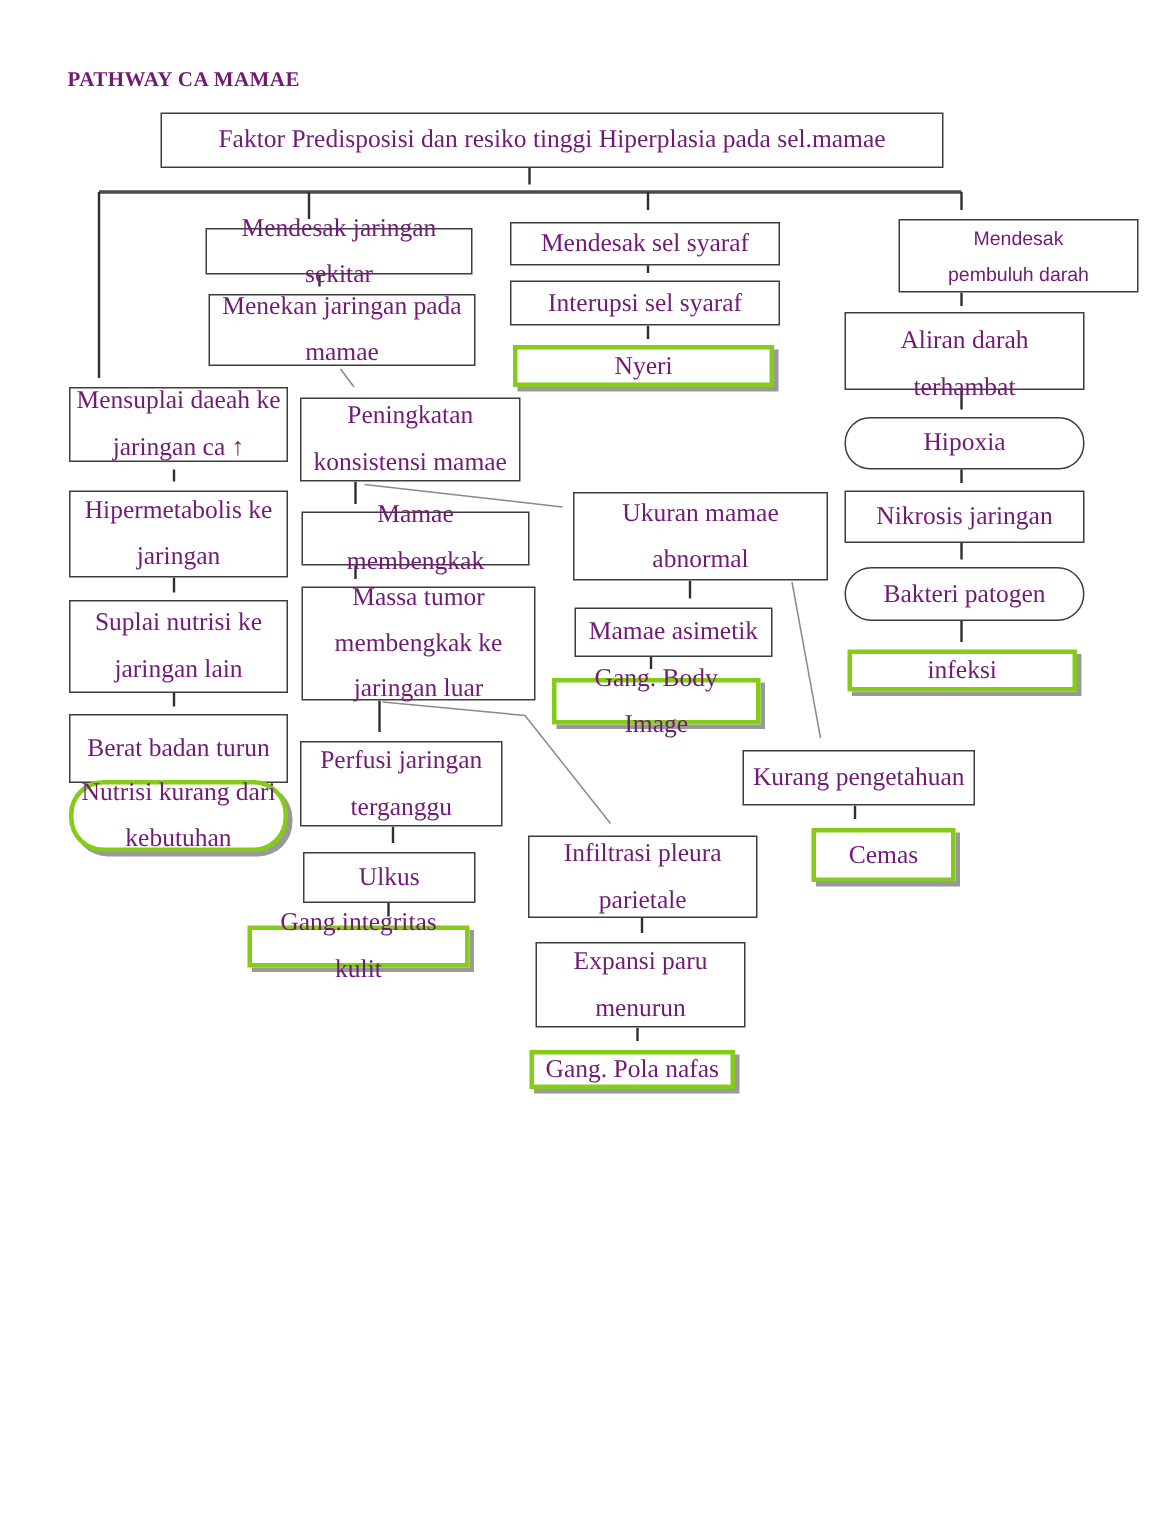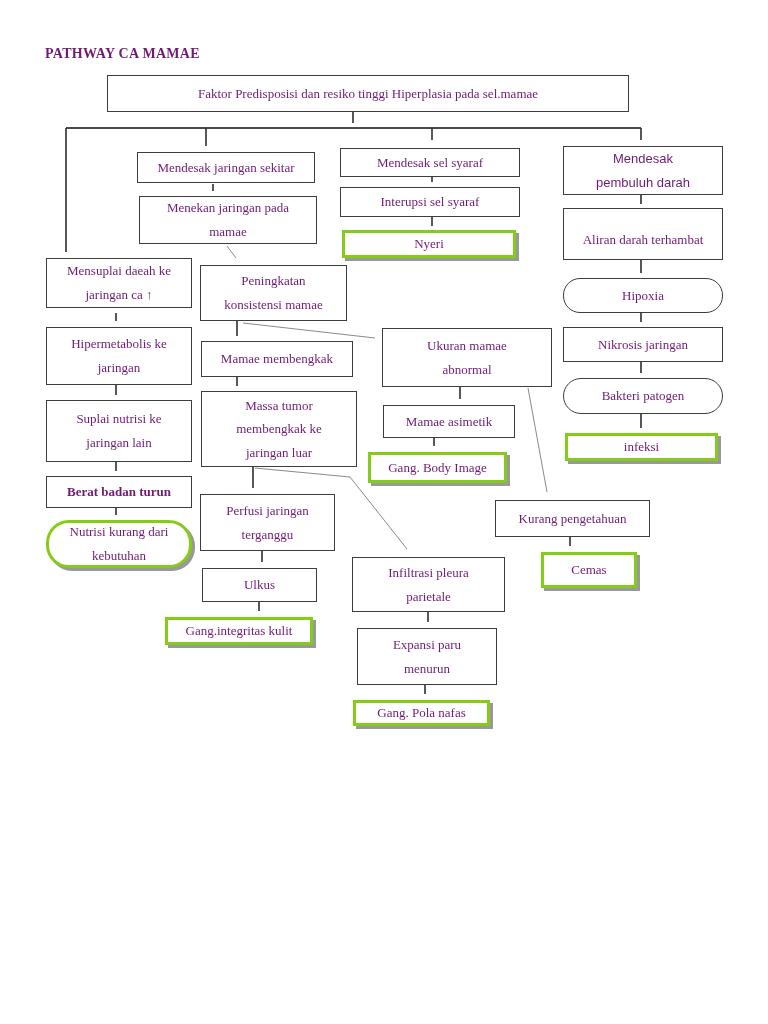--- a/index.html
+++ b/index.html
@@ -7,31 +7,31 @@
     position:relative;width:768px;height:1024px;background:#ffffff;overflow:hidden;
     font-family:"Liberation Serif","DejaVu Serif",serif;color:#701a75;
   }
   .doc-title{
     position:absolute;left:45px;top:46px;font-size:14px;font-weight:bold;letter-spacing:.3px;
   }
   .node{
     position:absolute;box-sizing:border-box;background:#fff;
     border:1.5px solid #3d3d3d;
     display:flex;align-items:center;justify-content:center;
-    text-align:center;font-size:13px;line-height:1.82;
+    text-align:center;font-size:17px;line-height:1.82;
     white-space:pre-line;padding:1px 3px;
   }
   .node.bold{
     border:3px solid #84cc16;
     box-shadow:3px 3px 0 #999999;
   }
   .node.sans{
-    font-family:"Liberation Sans","DejaVu Sans",sans-serif;font-size:13px;
+    font-family:"Liberation Sans","DejaVu Sans",sans-serif;font-size:13px;margin-left:36px;
   }
-  .node.top-align{align-items:flex-start;padding-top:19px;}
+  .node.top-align{align-items:flex-start;padding-top:3px;}
   svg.connectors{position:absolute;left:0;top:0;width:768px;height:1024px;}
   svg.connectors path, svg.connectors line, svg.connectors polyline{fill:none;}
   .c{stroke:#2e2e2e;stroke-width:1.6px;}
   .trunk{stroke:#4a4a4a;stroke-width:2.2px;}
   .cl{stroke:#8a8a8a;stroke-width:1px;}
 </style>
 </head>
 <body>
 
 <div class="canvas">
@@ -95,21 +95,21 @@
   <div class="node" style="left:563px;top:278px;width:160px;height:35px;border-radius:17px;">Hipoxia</div>
   <div class="node" style="left:563px;top:327px;width:160px;height:35px;">Nikrosis jaringan</div>
   <div class="node" style="left:563px;top:378px;width:160px;height:36px;border-radius:18px;">Bakteri patogen</div>
   <div class="node bold" style="left:565px;top:433px;width:153px;height:28px;">infeksi</div>
   <div class="node" style="left:46px;top:258px;width:146px;height:50px;">Mensuplai daeah ke
 jaringan ca   ↑</div>
   <div class="node" style="left:46px;top:327px;width:146px;height:58px;">Hipermetabolis ke
 jaringan</div>
   <div class="node" style="left:46px;top:400px;width:146px;height:62px;">Suplai nutrisi ke
 jaringan lain</div>
-  <div class="node" style="left:46px;top:476px;width:146px;height:32px;font-weight:bold;">Berat badan turun</div>
+  <div class="node" style="left:46px;top:476px;width:146px;height:46px;">Berat badan turun</div>
   <div class="node bold" style="left:46px;top:520px;width:146px;height:48px;border-radius:23px;">Nutrisi kurang dari
 kebutuhan</div>
   <div class="node" style="left:200px;top:265px;width:147px;height:56px;">Peningkatan
 konsistensi mamae</div>
   <div class="node" style="left:201px;top:341px;width:152px;height:36px;">Mamae membengkak</div>
   <div class="node" style="left:201px;top:391px;width:156px;height:76px;">Massa tumor
 membengkak ke
 jaringan luar</div>
   <div class="node" style="left:200px;top:494px;width:135px;height:57px;">Perfusi jaringan
 terganggu</div>

